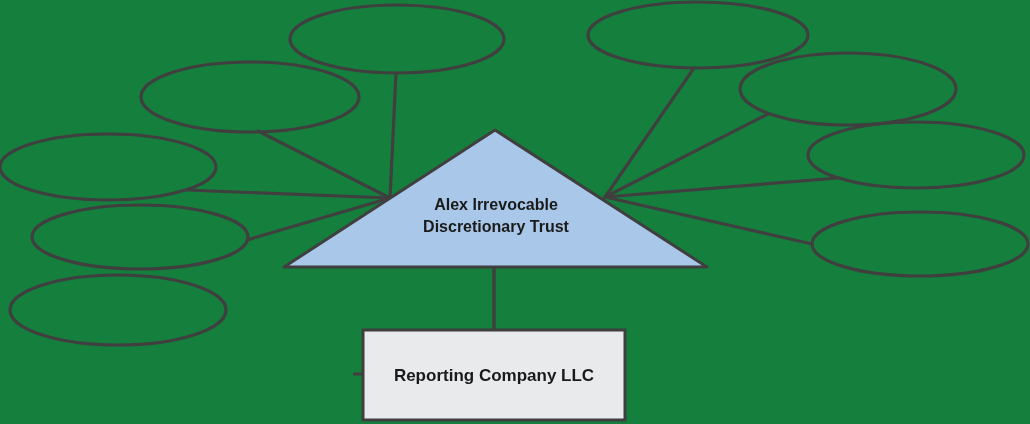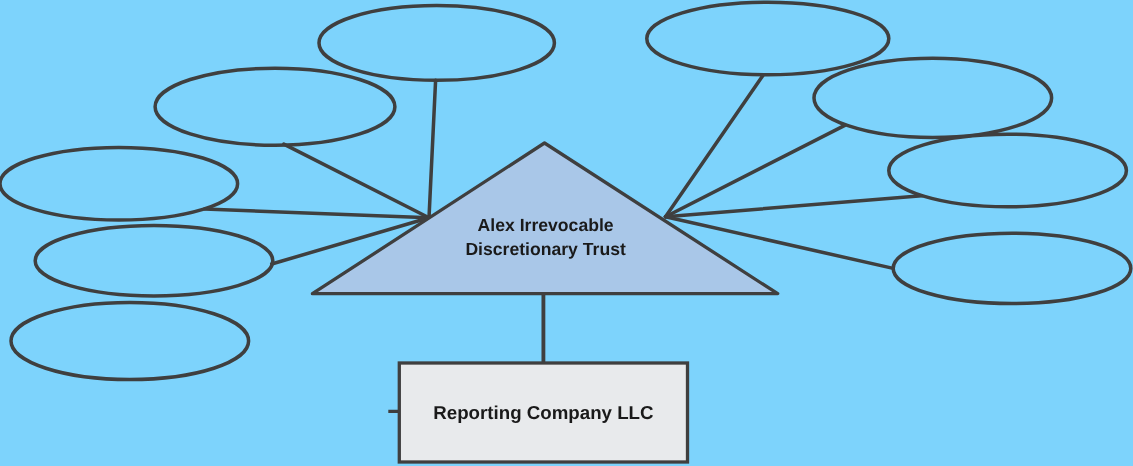--- a/index.html
+++ b/index.html
@@ -8,21 +8,21 @@
     background: #000000;
     width: 1030px;
     height: 424px;
     overflow: hidden;
     font-family: "Liberation Sans", sans-serif;
   }
   .canvas-wrap {
     position: relative;
     width: 1030px;
     height: 424px;
-    background: #7dd3fc;
+    background: #15803d;
   }
   svg { display: block; }
   .tri-label {
     font-family: "Liberation Sans", sans-serif;
     font-weight: bold;
     font-size: 16px;
     fill: #1a1a1a;
   }
   .box-label {
     font-family: "Liberation Sans", sans-serif;

